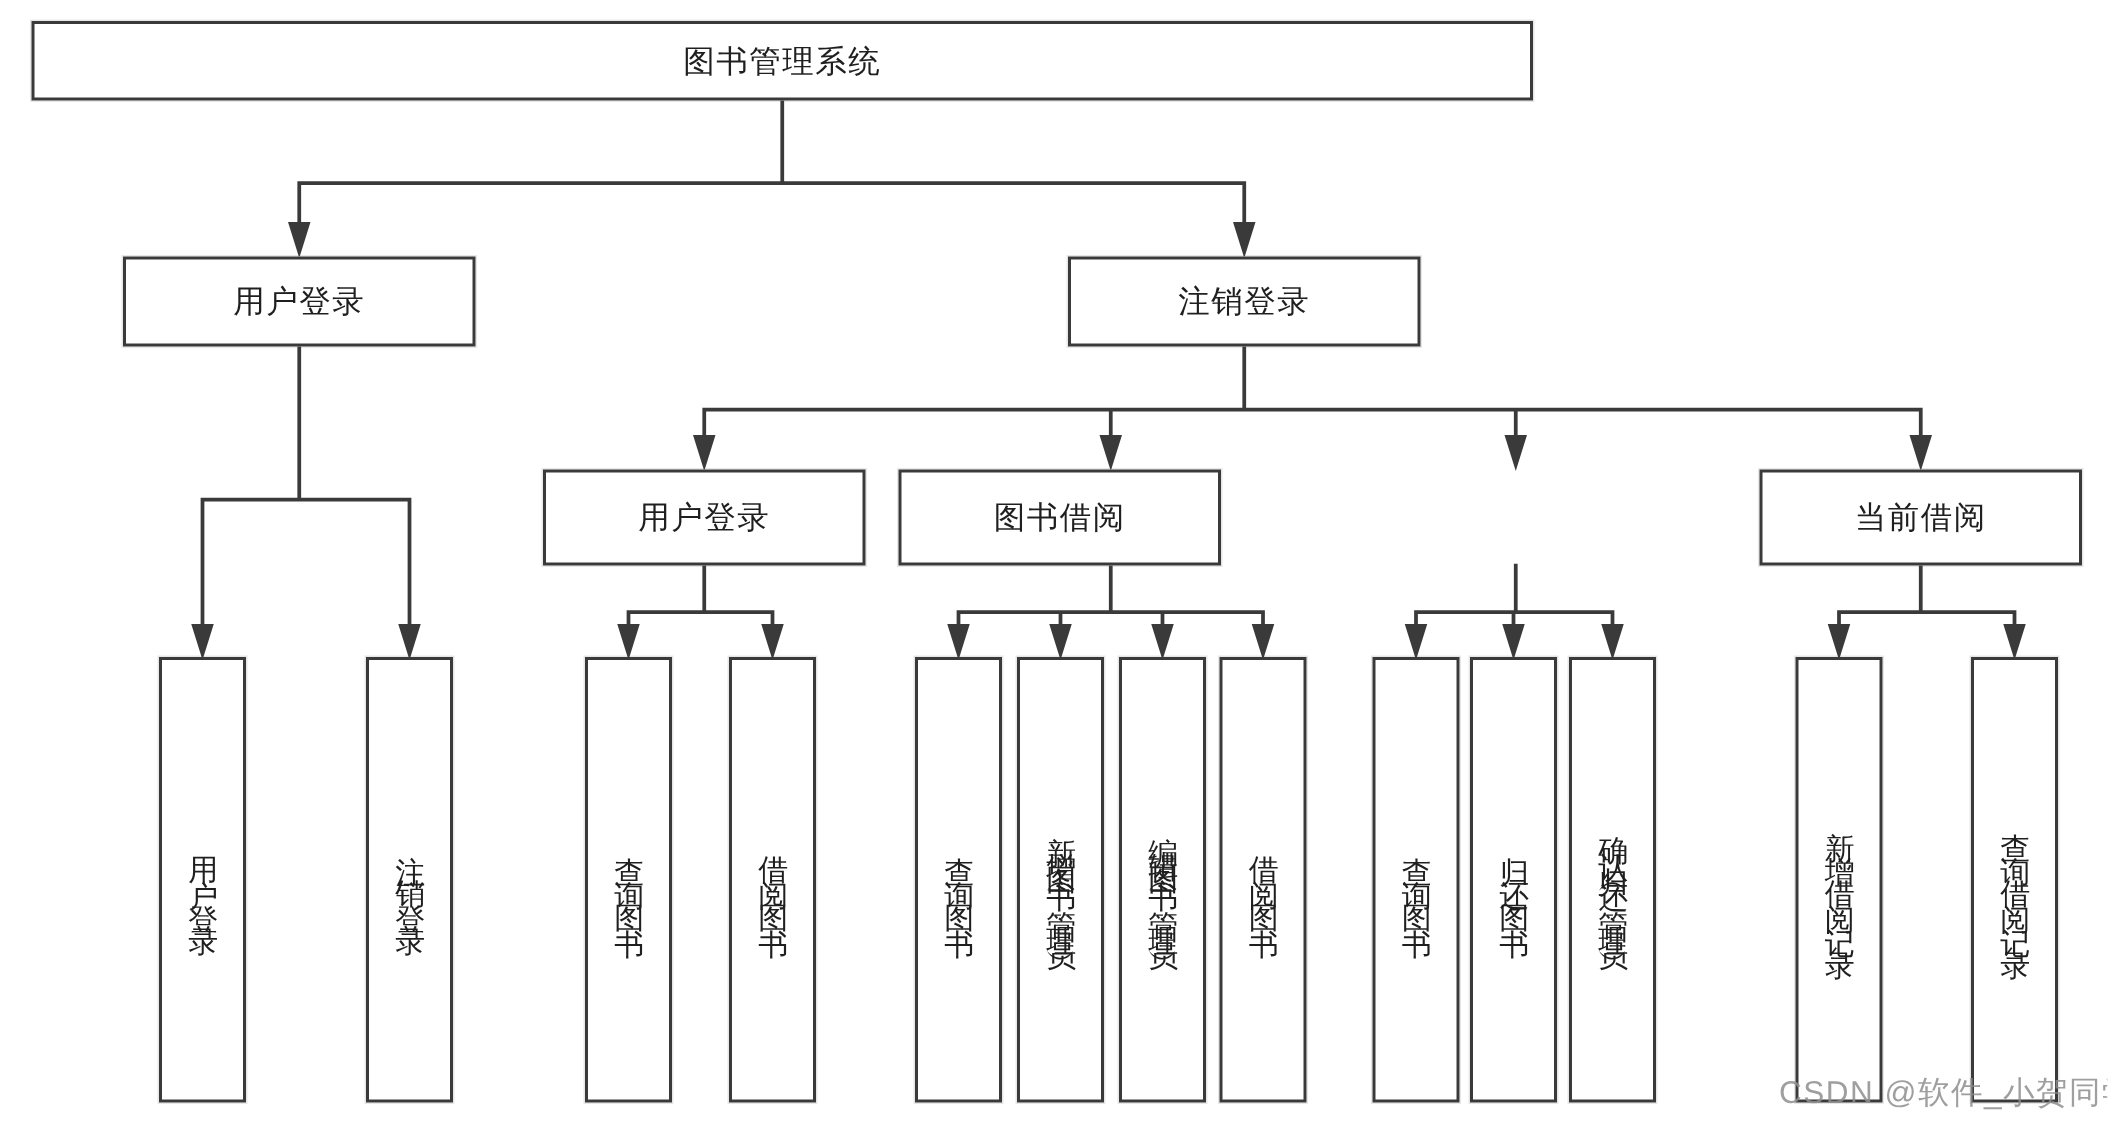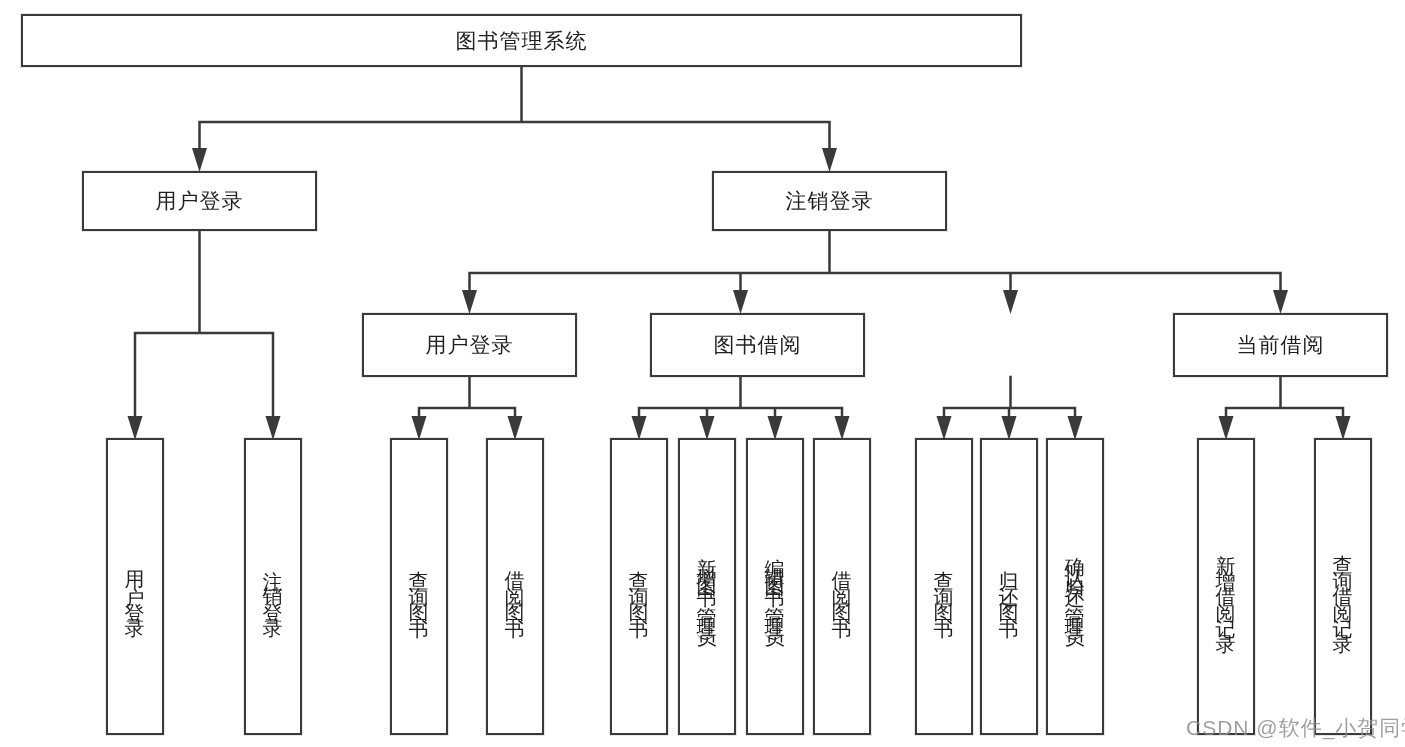--- a/index.html
+++ b/index.html
@@ -104,21 +104,21 @@
   <div class="node" style="left:82px;top:171px;width:235px;height:60px">
     <span class="lbl">用户登录</span>
   </div>
   <div class="node" style="left:712px;top:171px;width:235px;height:60px">
     <span class="lbl">注销登录</span>
   </div>
 
   <div class="node" style="left:362px;top:313px;width:215px;height:64px">
     <span class="lbl">用户登录</span>
   </div>
-  <div class="node" style="left:650px;top:313px;width:215px;height:64px">
+  <div class="node" style="left:599px;top:313px;width:215px;height:64px">
     <span class="lbl">图书借阅</span>
   </div>
   <div class="node" style="left:1173px;top:313px;width:215px;height:64px">
     <span class="lbl">当前借阅</span>
   </div>
 
   <div class="node vnode" style="left:106px;top:438px;width:58px;height:297px">
     <span class="lbl">用户登录</span>
   </div>
   <div class="node vnode" style="left:244px;top:438px;width:58px;height:297px">

